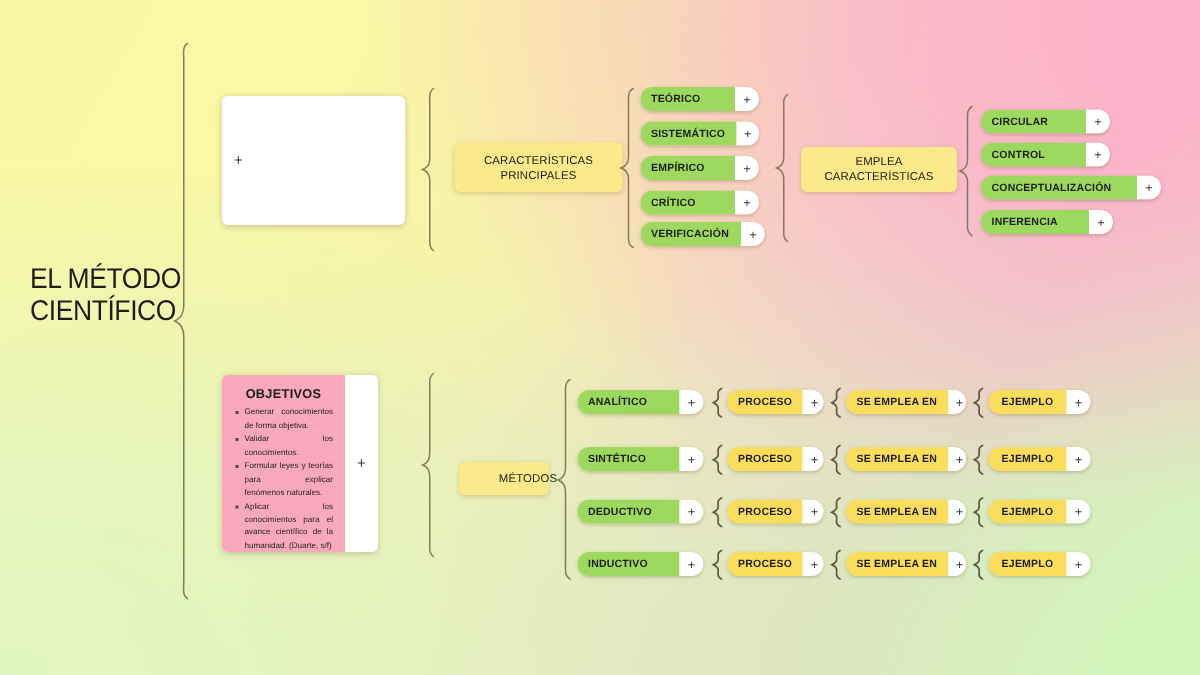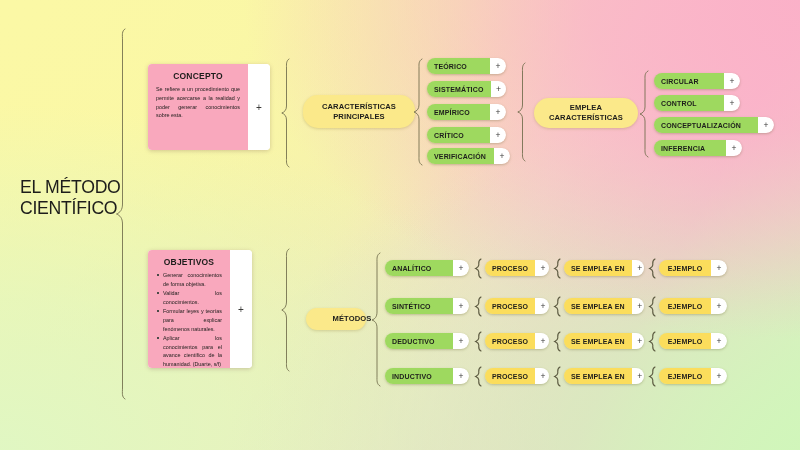--- a/index.html
+++ b/index.html
@@ -123,27 +123,27 @@
     justify-content: center;
     font-size: 10px;
     color: #3a3a38;
     font-weight: 500;
   }
 
   
   .hub {
     position: absolute;
     background: #fbe98a;
-    border-radius: 15px;
+    border-radius: 4px;
     display: flex;
     align-items: center;
     justify-content: center;
     text-align: center;
     font-size: 7.6px;
-    font-weight: bold;
+    font-weight: normal;
     letter-spacing: 0.1px;
     line-height: 1.28;
     color: #1d1d1b;
     box-shadow: 0 1px 3px rgba(140,120,40,0.28);
   }
 
   
   .pill {
     position: absolute;
     height: 16px;
@@ -187,24 +187,20 @@
   <div id="root-title">
     <div>EL MÉTODO</div>
     <div>CIENTÍFICO</div>
   </div>
 
   <svg class="brace" style="left:114px; top:28px; width:18px; height:372px;" viewBox="0 0 18 372" preserveAspectRatio="none">
     <path d="M11,1 C7.5,3 8.5,7 8.5,12 L8.5,176 C8.5,182 6,184.5 2.5,186 C6,187.5 8.5,190 8.5,196 L8.5,360 C8.5,365 7.5,369 11,371"></path>
   </svg>
 
   <div class="pinkcard" style="left:148px; top:64px; width:122px; height:86px;">
-    <div class="body">
-      <div class="title">CONCEPTO</div>
-      <div class="para">Se refiere a un procedimiento que permite acercarse a la realidad y poder generar conocimientos sobre esta.</div>
-    </div>
     <div class="plus">+</div>
   </div>
 
   <div class="pinkcard" style="left:148px; top:250px; width:104px; height:118px;">
     <div class="body">
       <div class="title">OBJETIVOS</div>
       <ul>
         <li>Generar conocimientos de forma objetiva.</li>
         <li>Validar los conocimientos.</li>
         <li>Formular leyes y teorías para explicar fenómenos naturales.</li>

